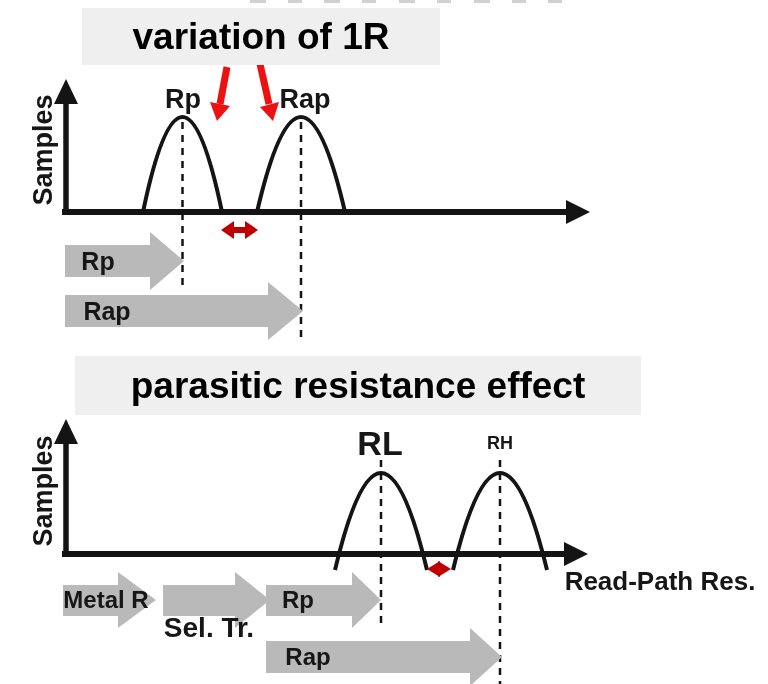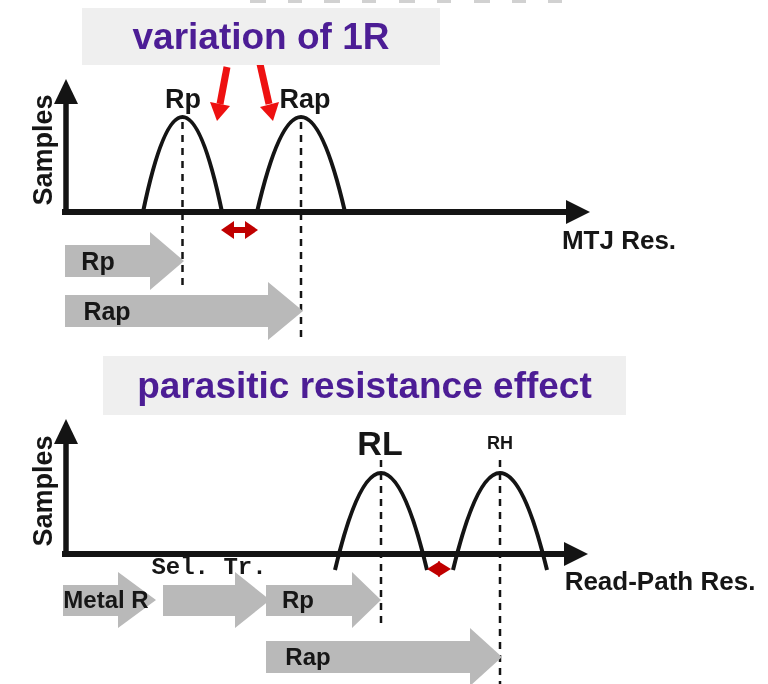--- a/index.html
+++ b/index.html
@@ -8,21 +8,21 @@
     font-family:"Liberation Sans","DejaVu Sans",sans-serif;color:#161616;
   }
   svg{position:absolute;left:0;top:0;}
   .lbl{
     position:absolute;font-weight:bold;white-space:nowrap;color:#161616;
     transform:translate(-50%,-50%);line-height:1;
   }
   .lbl.rot{transform:translate(-50%,-50%) rotate(-90deg);}
   .titlebox{
     position:absolute;background:#efefef;display:flex;align-items:center;justify-content:center;
-    font-weight:bold;color:#4c1d95;
+    font-weight:bold;color:#000000;
   }
   .frag{position:absolute;top:0;height:3px;background:#9a9a9a;opacity:.45;}
 </style>
 </head>
 <body>
 
 <div id="canvas">
 
   <div class="frag" style="left:250px;width:16px;"></div>
   <div class="frag" style="left:288px;width:14px;"></div>
@@ -78,36 +78,35 @@
     <polygon points="266,585 352,585 352,572 381,600 352,628 352,616 266,616" fill="#b9b9b9"></polygon>
 
     <polygon points="266,641 470,641 470,628 502,657 470,686 470,673 266,673" fill="#b9b9b9"></polygon>
   </svg>
 
   <div class="titlebox" style="left:82px;top:8px;width:358px;height:57px;font-size:37px;">
       <span>variation of 1R</span>
     </div>
 
   <div class="lbl rot" style="left:43px;top:150px;font-size:27px;">Samples</div>
-  <div class="lbl" style="left:619px;top:240px;font-size:26px;">MTJ Res.</div>
 
   <div class="lbl" style="left:183px;top:99px;font-size:27px;">Rp</div>
   <div class="lbl" style="left:305px;top:99px;font-size:27px;">Rap</div>
 
   <div class="lbl" style="left:98px;top:261px;font-size:25px;">Rp</div>
   <div class="lbl" style="left:107px;top:311px;font-size:25px;">Rap</div>
 
-  <div class="titlebox" style="left:75px;top:356px;width:523px;height:59px;font-size:37px;margin-left:28px;">
+  <div class="titlebox" style="left:75px;top:356px;width:566px;height:59px;font-size:37px;">
       <span>parasitic resistance effect</span>
     </div>
 
   <div class="lbl rot" style="left:43px;top:491px;font-size:27px;">Samples</div>
   <div class="lbl" style="left:660px;top:581px;font-size:26px;">Read-Path Res.</div>
 
   <div class="lbl" style="left:380px;top:443px;font-size:34px;">RL</div>
   <div class="lbl" style="left:500px;top:443px;font-size:18px;">RH</div>
 
   <div class="lbl" style="left:106px;top:600px;font-size:24px;">Metal R</div>
-  <div class="lbl" style="left:209px;top:568px;font-size:24px;font-family:Liberation Mono, monospace;">Sel. Tr.</div>
+  <div class="lbl" style="left:209px;top:628px;font-size:28px;">Sel. Tr.</div>
   <div class="lbl" style="left:298px;top:600px;font-size:24px;">Rp</div>
   <div class="lbl" style="left:308px;top:657px;font-size:24px;">Rap</div>
 
 </div>
 
 </body></html>

